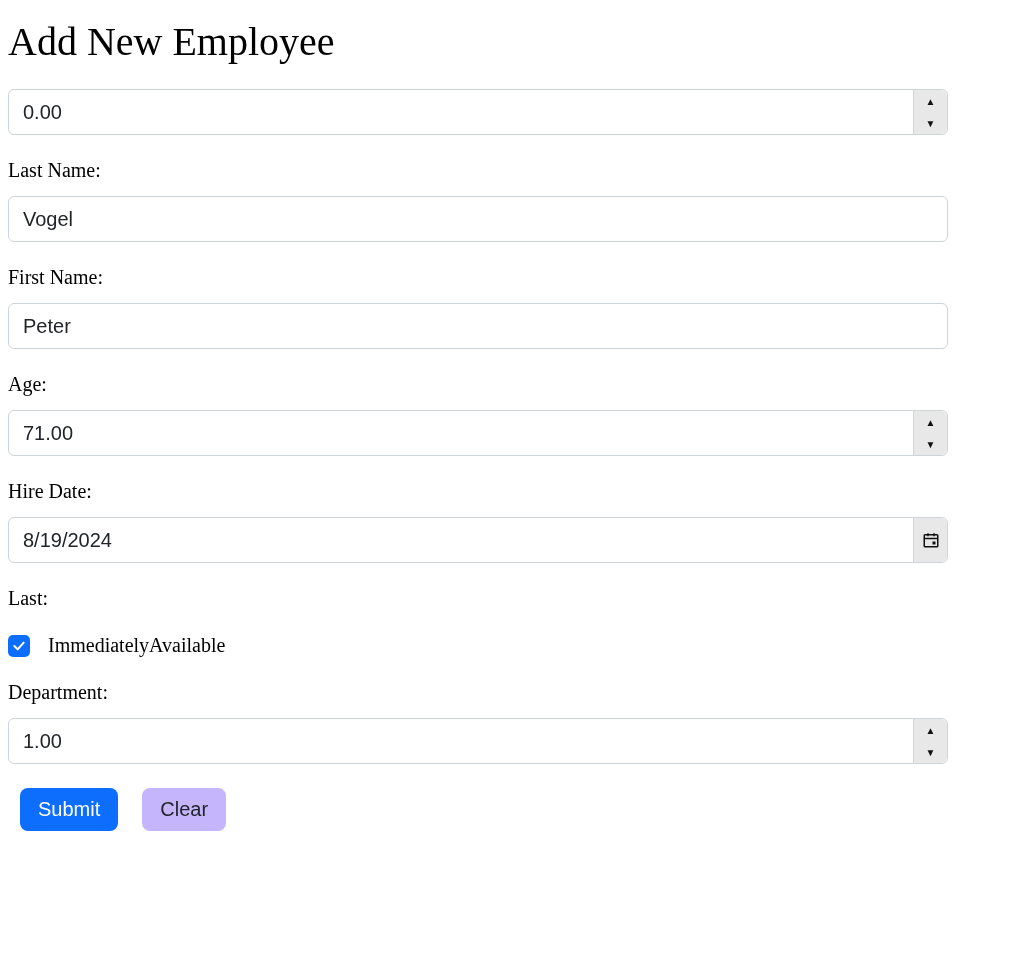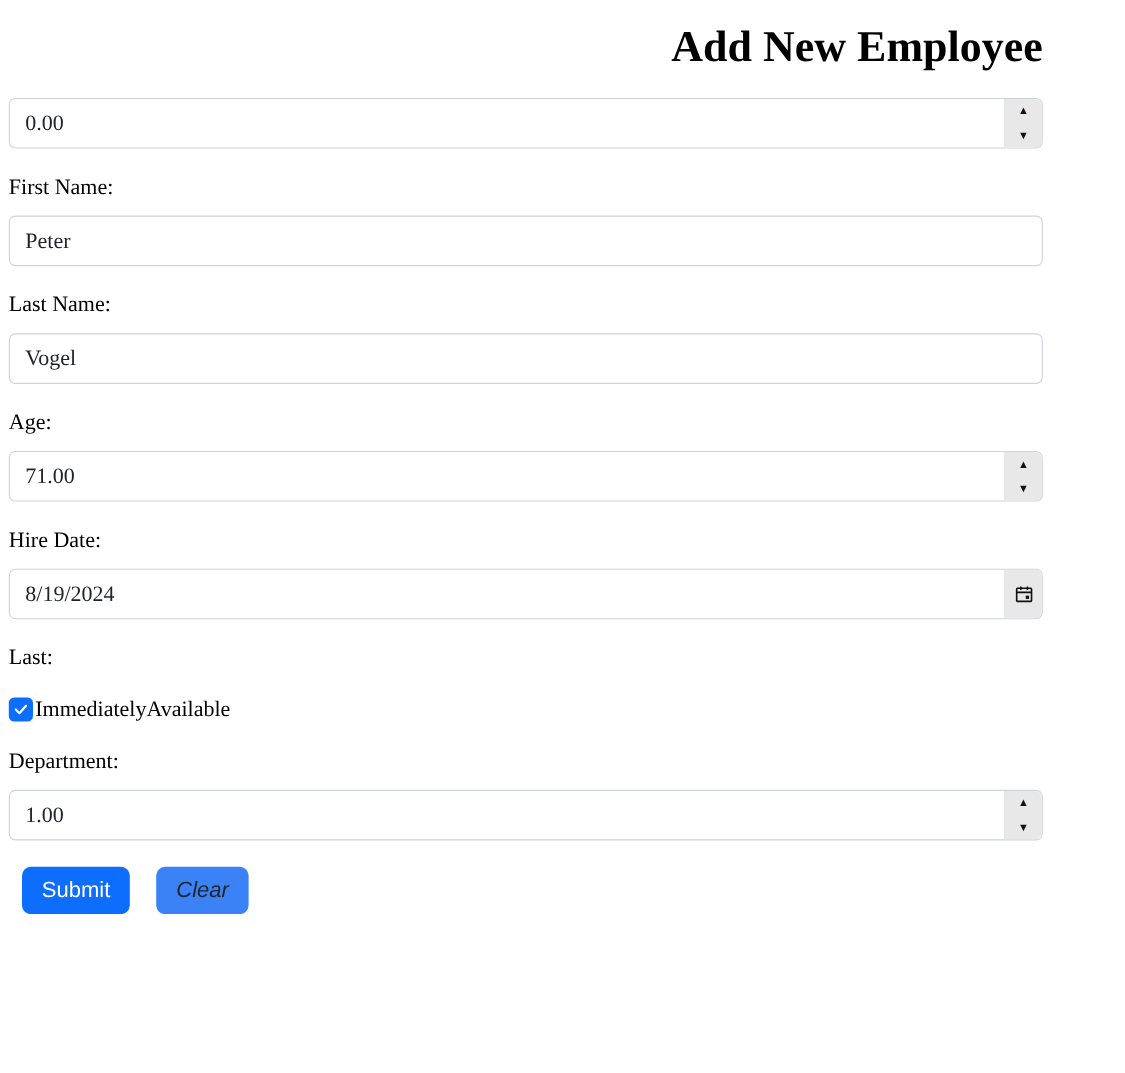--- a/index.html
+++ b/index.html
@@ -6,44 +6,43 @@
   body {
     margin: 0;
     padding: 8px 8px 0 8px;
     font-family: "Times New Roman", Times, serif;
     font-size: 20px;
     color: #000;
     background: #fff;
   }
   h1 {
     font-size: 40px;
-    font-weight: bold;
+    font-weight: normal;
     margin: 10px 0 24px 0;
-    text-align: right;
   }
   .field {
     margin-bottom: 24px;
   }
   .label {
     margin-bottom: 14px;
     font-size: 20px;
   }
   .input-wrap {
     position: relative;
     border: 1px solid #ced4da;
     border-radius: 6px;
     background: #fff;
     height: 46px;
     display: flex;
     align-items: center;
   }
   .input-text {
     flex: 1;
     padding: 0 14px;
-    font-family: Liberation Serif, serif;
+    font-family: Liberation Sans, sans-serif;
     font-size: 20px;
     color: #212529;
   }
   .spinner {
     width: 34px;
     height: 100%;
     background: #e8e8e8;
     border-left: 1px solid #ced4da;
     border-top-right-radius: 6px;
     border-bottom-right-radius: 6px;
@@ -70,21 +69,22 @@
     align-items: center;
     justify-content: center;
     cursor: pointer;
   }
   .date-btn svg {
     width: 18px;
     height: 18px;
   }
   .check-row {
     display: flex;
-    gap: 2px;
+    align-items: center;
+    gap: 18px;
     margin-bottom: 24px;
   }
   .checkbox {
     width: 22px;
     height: 22px;
     background: #0d6efd;
     border-radius: 5px;
     display: flex;
     align-items: center;
     justify-content: center;
@@ -109,23 +109,22 @@
     border-radius: 8px;
     cursor: pointer;
     border: none;
     margin-left: 12px;
   }
   .btn-primary {
     background: #0d6efd;
     color: #fff;
   }
   .btn-secondary {
-    background: #3b82f6;
+    background: #c4b5fd;
     color: #212529;
-    font-style: italic;
   }
   .form {
     max-width: 940px;
   }
 </style>
 </head>
 <body>
 
 <div class="form">
 
@@ -135,30 +134,30 @@
     <div class="input-wrap">
       <div class="input-text">0.00</div>
       <div class="spinner">
         <div class="arrow-up">▲</div>
         <div class="arrow-down">▼</div>
       </div>
     </div>
   </div>
 
   <div class="field">
+    <div class="label">Last Name:</div>
+    <div class="input-wrap">
+      <div class="input-text">Vogel</div>
+    </div>
+  </div>
+
+  <div class="field">
     <div class="label">First Name:</div>
     <div class="input-wrap">
       <div class="input-text">Peter</div>
-    </div>
-  </div>
-
-  <div class="field">
-    <div class="label">Last Name:</div>
-    <div class="input-wrap">
-      <div class="input-text">Vogel</div>
     </div>
   </div>
 
   <div class="field">
     <div class="label">Age:</div>
     <div class="input-wrap">
       <div class="input-text">71.00</div>
       <div class="spinner">
         <div class="arrow-up">▲</div>
         <div class="arrow-down">▼</div>

